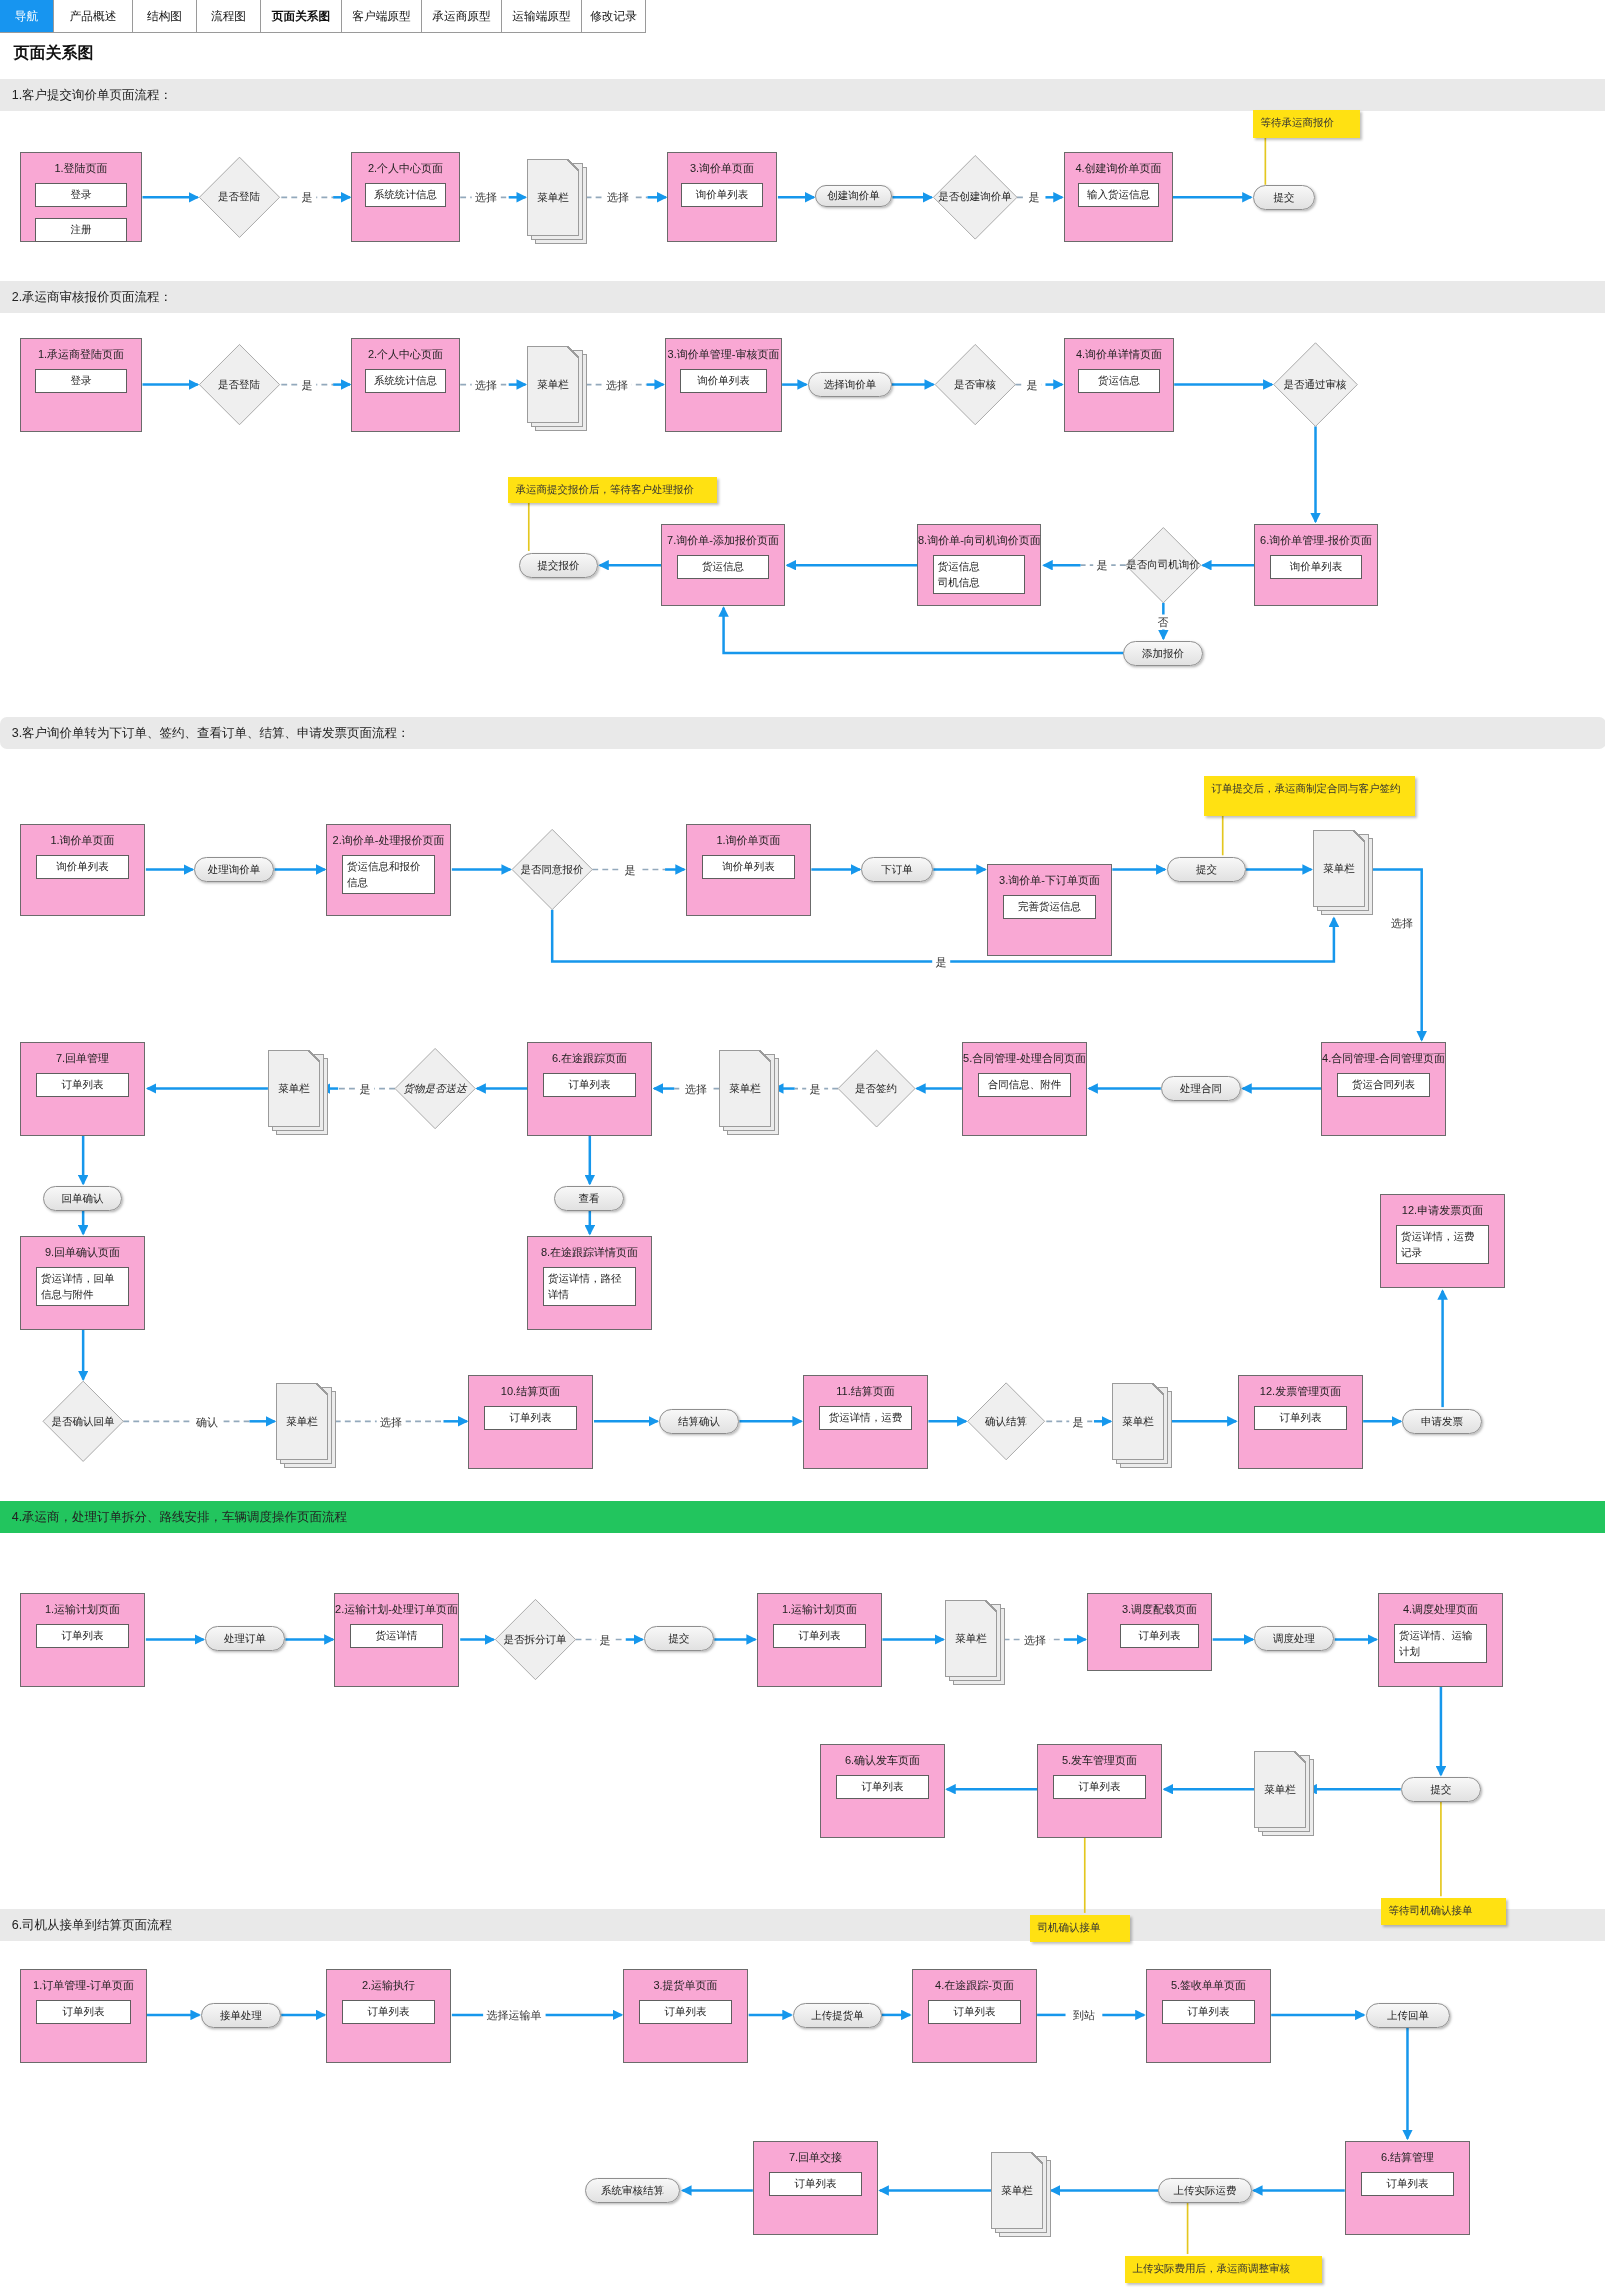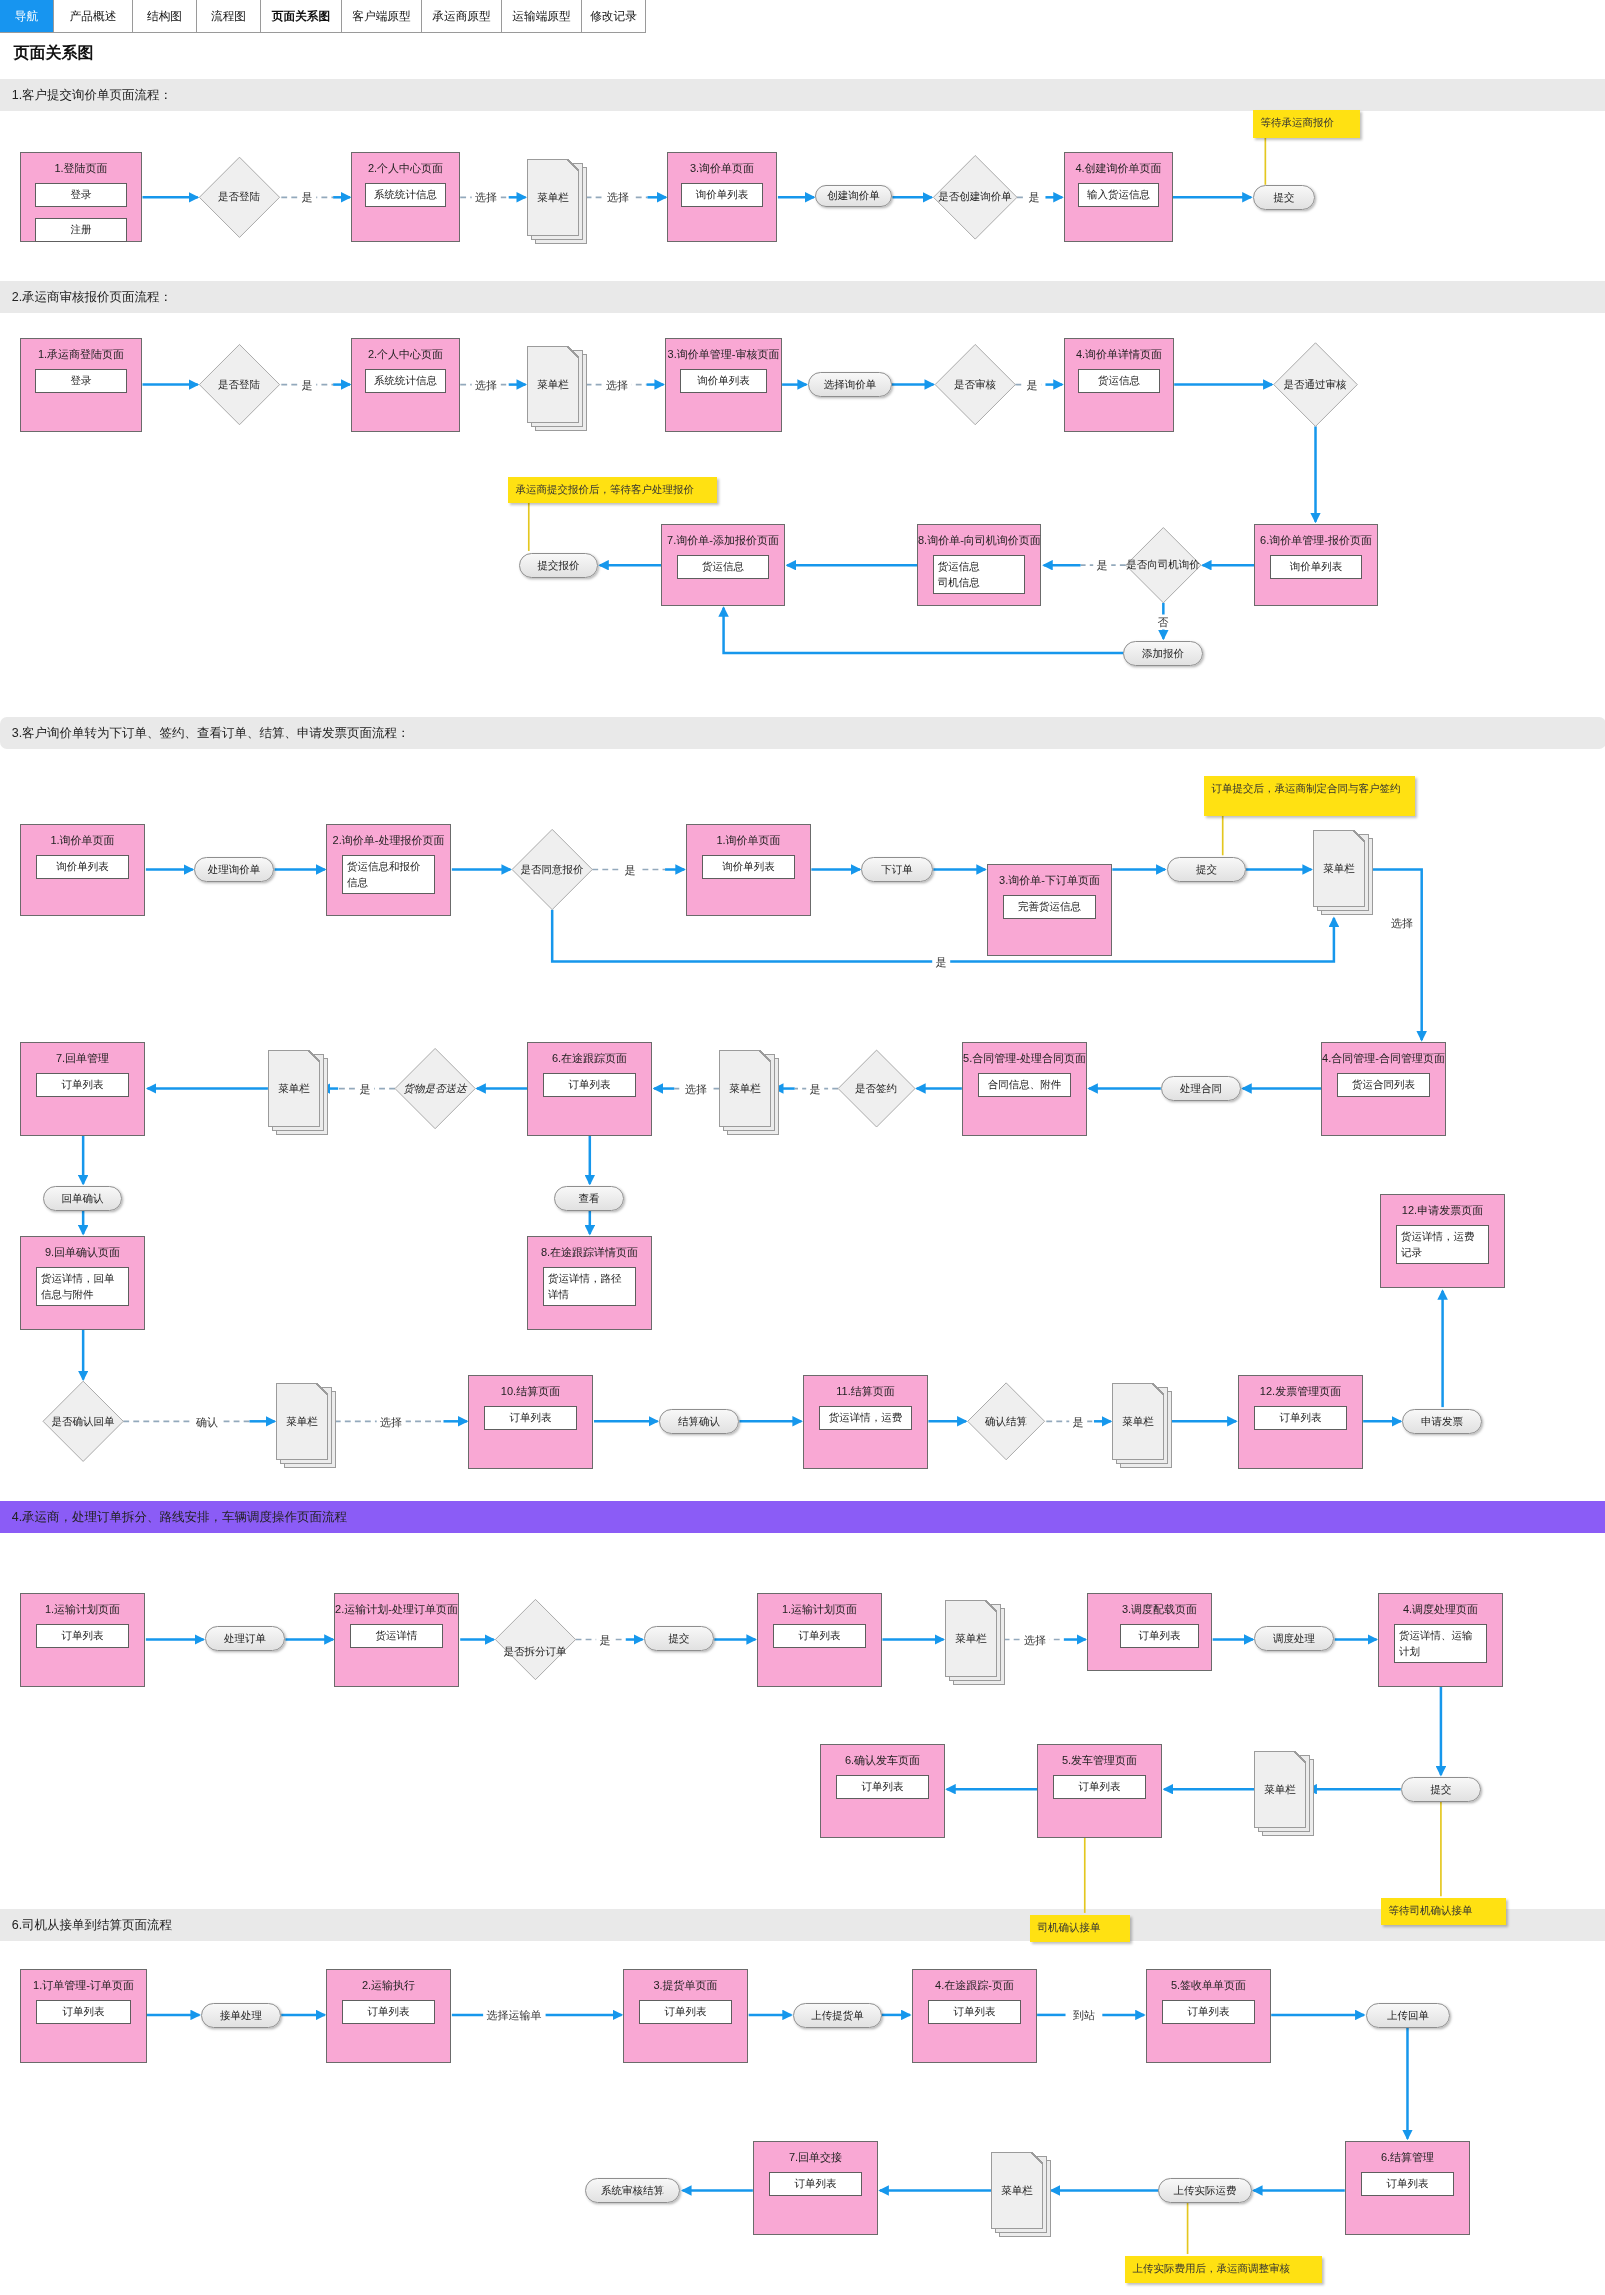--- a/index.html
+++ b/index.html
@@ -176,21 +176,21 @@
       <polygon points="660,992 708,1040 660,1088 612,1040" fill="#efefef" stroke="#9a9a9a"></polygon>
       <polygon points="1048,1256 1094,1302 1048,1348 1002,1302" fill="#efefef" stroke="#9a9a9a"></polygon>
       <polygon points="520,1254 568,1302 520,1350 472,1302" fill="#efefef" stroke="#9a9a9a"></polygon>
       <polygon points="99,1652 147,1700 99,1748 51,1700" fill="#efefef" stroke="#9a9a9a"></polygon>
       <polygon points="1203,1654 1249,1700 1203,1746 1157,1700" fill="#efefef" stroke="#9a9a9a"></polygon>
       <polygon points="640,1913 688,1961 640,2009 592,1961" fill="#efefef" stroke="#9a9a9a"></polygon>
     </svg>
 <div class="secbar" style="top: 79px; background: rgb(233, 233, 233);">1.客户提交询价单页面流程：</div>
     <div class="secbar" style="top: 281px; background: rgb(233, 233, 233);">2.承运商审核报价页面流程：</div>
     <div class="secbar" style="top: 717px; background: rgb(233, 233, 233); border-radius: 7px;">3.客户询价单转为下订单、签约、查看订单、结算、申请发票页面流程：</div>
-    <div class="secbar" style="top: 1501px; background: #8b5cf6;">4.承运商，处理订单拆分、路线安排，车辆调度操作页面流程</div>
+    <div class="secbar" style="top: 1501px; background: #22c55e;">4.承运商，处理订单拆分、路线安排，车辆调度操作页面流程</div>
     <div class="secbar" style="top: 1909px; background: rgb(233, 233, 233);">6.司机从接单到结算页面流程</div>
     <div class="pagebox" style="left: 20px; top: 152px; width: 122px; height: 90px;">
       <div class="ttl">1.登陆页面</div>
       <div class="subs">
         <div class="sub">登录</div>
         <div class="sub">注册</div>
       </div>
     </div>
     <div class="dlabel" style="left: 239px; top: 197px;">是否登陆</div>
     <div class="pagebox" style="left: 351px; top: 152px; width: 109px; height: 90px;">
@@ -416,21 +416,21 @@
         <div class="sub">订单列表</div>
       </div>
     </div>
     <div class="pill" style="left: 205px; top: 1626px; width: 80px; height: 25px;">处理订单</div>
     <div class="pagebox" style="left: 334px; top: 1593px; width: 125px; height: 94px;">
       <div class="ttl">2.运输计划-处理订单页面</div>
       <div class="subs">
         <div class="sub">货运详情</div>
       </div>
     </div>
-    <div class="dlabel" style="left: 535px; top: 1640px; margin-top: 12px;">是否拆分订单</div>
+    <div class="dlabel" style="left: 535px; top: 1640px;">是否拆分订单</div>
     <div class="pill" style="left: 644px; top: 1626px; width: 70px; height: 25px;">提交</div>
     <div class="pagebox" style="left: 757px; top: 1593px; width: 125px; height: 94px;">
       <div class="ttl">1.运输计划页面</div>
       <div class="subs">
         <div class="sub">订单列表</div>
       </div>
     </div>
     <div class="menu" style="left: 945px; top: 1600px; width: 52px; height: 77px;">
       <div class="sheet" style="left: 8.4px; top: 8.4px; width: 52px; height: 77px;"></div>
       <div class="sheet" style="left: 4.2px; top: 4.2px; width: 52px; height: 77px;"></div>

